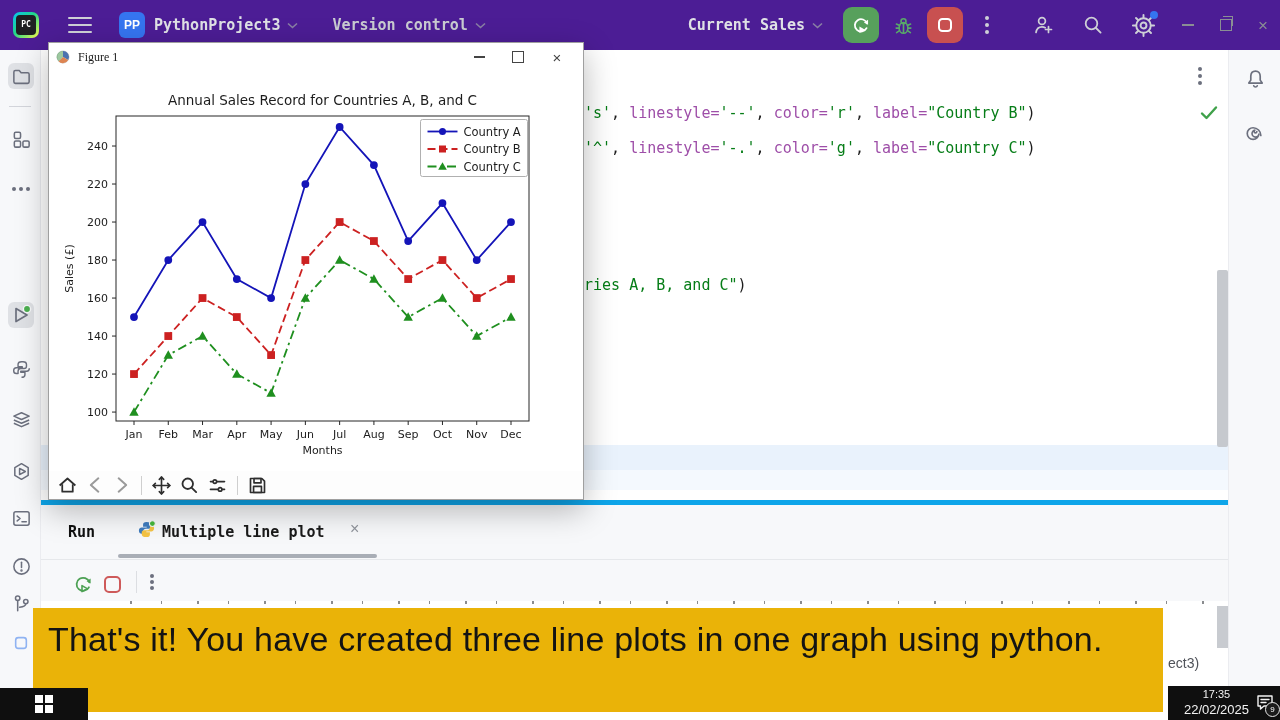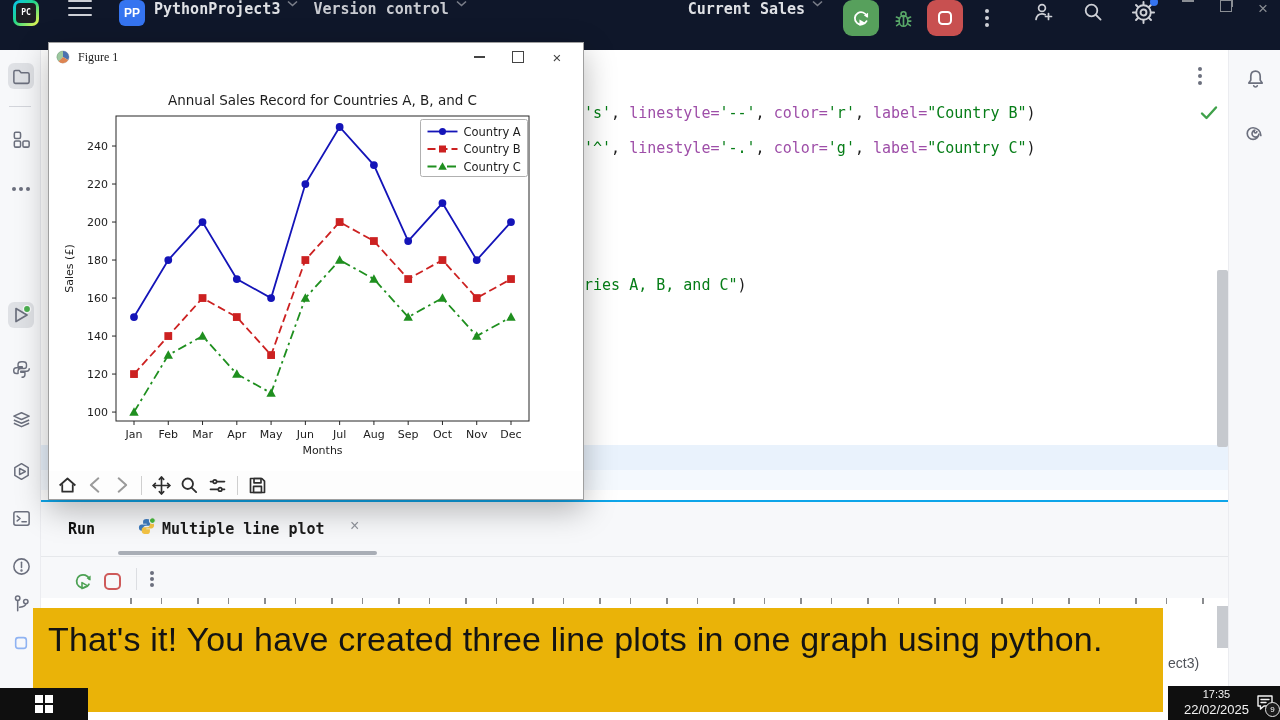--- a/index.html
+++ b/index.html
@@ -2,34 +2,34 @@
 <html><head>
 <meta charset="utf-8">
 <style>
   html,body{margin:0;padding:0;background:#ddd;}
   .app{position:relative;width:1280px;height:720px;overflow:hidden;background:#fff;
        font-family:"Liberation Sans",sans-serif;}
   .abs{position:absolute;}
   svg{display:block;}
 
   
-  .hdr{position:absolute;left:0;top:0;width:1280px;height:50px;background:#0f172a;
-       display:flex;align-items:flex-start;z-index:10;}
+  .hdr{position:absolute;left:0;top:0;width:1280px;height:50px;background:#4c1d95;
+       display:flex;align-items:center;z-index:10;}
   .hdr .mono{font-family:"DejaVu Sans Mono","Liberation Mono",monospace;}
   .pc-logo{width:26px;height:26px;border-radius:7px;margin-left:13px;
            background:linear-gradient(135deg,#07c3f2 0%,#21d789 45%,#fcf84a 100%);
            display:flex;align-items:center;justify-content:center;}
   .pc-logo-in{width:20px;height:20px;border-radius:4px;background:#1e1f22;color:#fff;
            font:bold 8px/20px "DejaVu Sans Mono",monospace;text-align:center;}
   .burger{margin-left:29px;width:24px;display:flex;flex-direction:column;gap:5px;cursor:pointer;}
   .burger i{height:2px;background:#ced0d6;border-radius:1px;}
   .proj-badge{margin-left:27px;width:26px;height:26px;border-radius:6px;background:#3574f0;
            color:#fff;font:bold 12px/26px "Liberation Sans",sans-serif;text-align:center;}
   .hdr-name{margin-left:9px;color:#dfe1e5;font-weight:bold;font-size:15px;}
-  .hdr-vcs{margin-left:15px;color:#c9cbd1;font-weight:bold;font-size:15px;}
+  .hdr-vcs{margin-left:34px;color:#c9cbd1;font-weight:bold;font-size:15px;}
   .chev{margin-left:7px;opacity:.75;}
   .hdr-spacer{flex:1;}
   .hdr-runcfg{color:#dfe1e5;font-weight:bold;font-size:15px;}
   .hbtn{width:36px;height:36px;border-radius:9px;display:flex;align-items:center;justify-content:center;}
   .hbtn.green{background:#57a05c;margin-left:20px;}
   .hbtn.plain{background:transparent;margin-left:6px;}
   .hbtn.red{background:#c85050;margin-left:6px;}
   .kebab{width:4px;height:4px;border-radius:50%;background:#ced0d6;
          box-shadow:0 -7px 0 #ced0d6,0 7px 0 #ced0d6;}
   .hico{margin-left:26px;}
@@ -69,21 +69,21 @@
   .fig-ctl{position:absolute;top:0;width:38px;height:28px;display:flex;align-items:center;justify-content:center;color:#444;}
   .fig-min-bar{width:11px;height:1.5px;background:#444;}
   .fig-max-box{width:10px;height:10px;border:1.2px solid #444;}
   .fig-x{font-size:15px;}
   .fig-toolbar{position:absolute;left:0;top:428px;width:100%;height:28px;background:#fdfdfd;
           display:flex;align-items:center;gap:7px;padding-left:8px;box-sizing:border-box;}
   .ft-sep{width:1px;height:19px;background:#cfcfcf;margin:0 2px;}
 
   
   .runpanel{position:absolute;left:40px;top:500px;width:1188px;height:96px;background:#f7f8fa;
-          border-top:2px solid #0ea5e9;z-index:2;}
+          border-top:5px solid #0ea5e9;z-index:2;}
   .rp-run{position:absolute;left:28px;top:18px;font:bold 15px "DejaVu Sans Mono","Liberation Mono",monospace;color:#101010;}
   .rp-tabico{position:absolute;left:97px;top:15px;}
   .rp-tablabel{position:absolute;left:122px;top:18px;font:bold 15px "DejaVu Sans Mono","Liberation Mono",monospace;color:#1a1a1a;}
   .rp-close{position:absolute;left:310px;top:15px;color:#90949c;font-size:16px;}
   .rp-underline{position:absolute;left:78px;top:49px;width:259px;height:4px;background:#a9aeb6;border-radius:2px;}
   .rp-rowline{position:absolute;left:0;top:54px;width:100%;height:1px;background:#e6e8eb;}
   .rp-sep{position:absolute;left:96px;top:66px;width:1px;height:22px;background:#dcdee2;}
   .rp-kebab{position:absolute;left:110px;top:75px;width:4px;height:4px;border-radius:50%;background:#6c707e;
           box-shadow:0 -6px 0 #6c707e,0 6px 0 #6c707e;}
 

